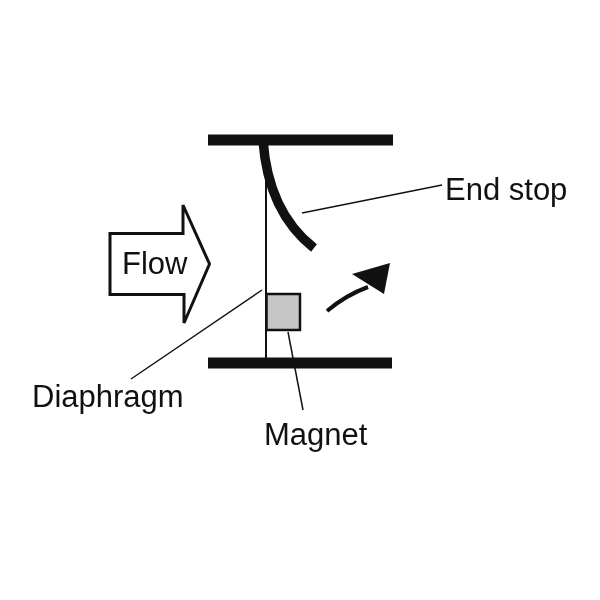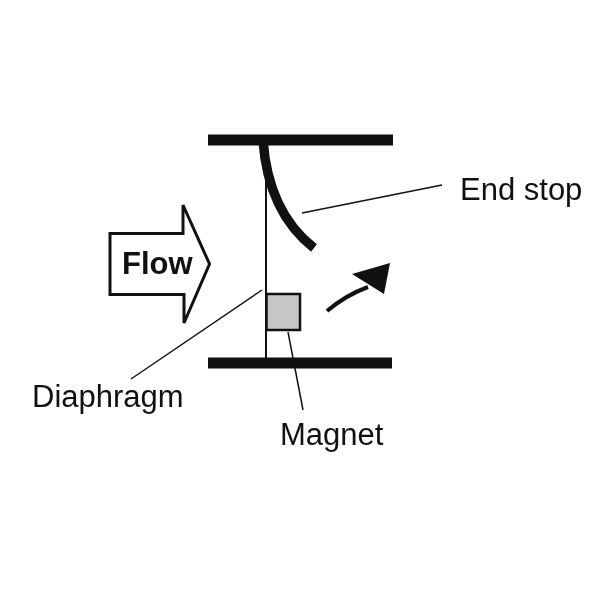--- a/index.html
+++ b/index.html
@@ -26,24 +26,24 @@
     display: block;
   }
   .label {
     position: absolute;
     font-size: 31px;
     line-height: 1;
     letter-spacing: 0;
     color: var(--ink);
     white-space: nowrap;
   }
-  .label-flow      { left: 122px; top: 248px; font-weight: bold; }
-  .label-end-stop  { left: 460px; top: 174px; text-align: center; }
+  .label-flow      { left: 122px; top: 248px; }
+  .label-end-stop  { left: 445px; top: 174px; text-align: center; }
   .label-diaphragm { left: 32px;  top: 381px; }
-  .label-magnet    { left: 264px; top: 419px; margin-left: 16px; }
+  .label-magnet    { left: 264px; top: 419px; }
   .ink-fill   { fill: var(--ink); }
   .wall       { stroke: var(--ink); stroke-width: 11; }
   .thin-line  { stroke: var(--ink); stroke-width: 2; fill: none; }
   .leader     { stroke: var(--ink); stroke-width: 1.5; fill: none; }
   .end-stop   { stroke: var(--ink); stroke-width: 9.5; fill: none; stroke-linecap: butt; }
   .flow-arrow { fill: var(--background); stroke: var(--ink); stroke-width: 3; stroke-linejoin: miter; }
   .motion-curve { stroke: var(--ink); stroke-width: 4; fill: none; stroke-linecap: butt; }
   .magnet     { fill: var(--magnet-fill); stroke: var(--ink); stroke-width: 2.5; }
 </style>
 </head>

